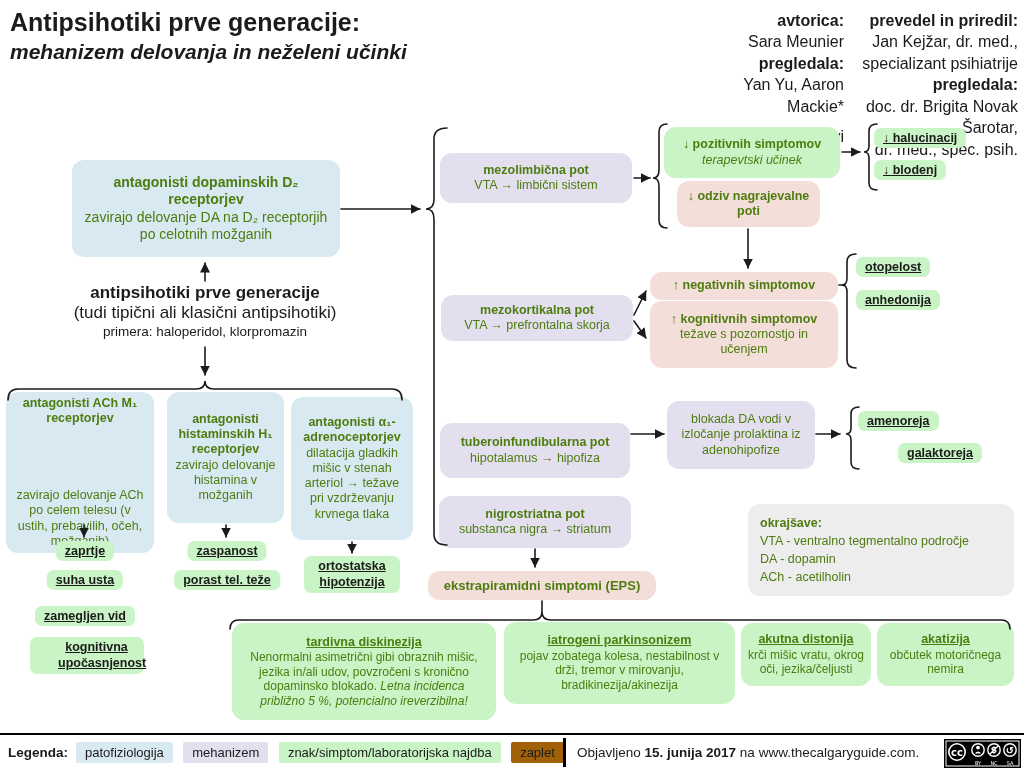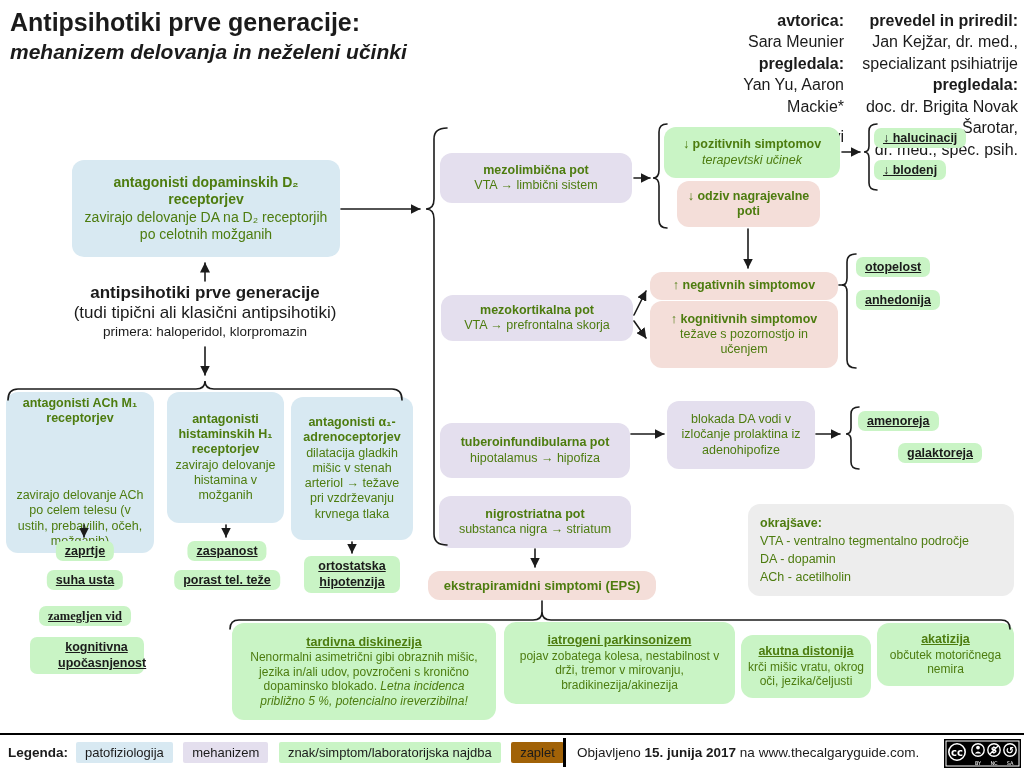--- a/index.html
+++ b/index.html
@@ -71,21 +71,21 @@
     <div class="bold">antagonisti histaminskih H₁ receptorjev</div>
     <div>zavirajo delovanje histamina v možganih</div>
   </div>
   <div class="box blue smallbox" style="left:291px;top:397px;width:122px;height:143px;">
     <div class="bold">antagonisti α₁-adrenoceptorjev</div>
     <div>dilatacija gladkih mišic v stenah arteriol → težave pri vzdrževanju krvnega tlaka</div>
   </div>
 
   <div class="chip" style="left:85px;top:541px;">zaprtje</div>
   <div class="chip" style="left:85px;top:570px;">suha usta</div>
-  <div class="chip" style="left:85px;top:606px;font-family:Liberation Serif, serif;">zamegljen vid</div>
+  <div class="chip" style="left:85px;top:606px;">zamegljen vid</div>
   <div class="chip wrap" style="left:87px;top:637px;width:114px;padding-left:28px;">kognitivna upočasnjenost</div>
 
   <div class="chip" style="left:227px;top:541px;">zaspanost</div>
   <div class="chip" style="left:227px;top:570px;">porast tel. teže</div>
 
   <div class="chip wrap" style="left:352px;top:556px;width:96px;">ortostatska hipotenzija</div>
 
   <div class="box lav pathbox" style="left:440px;top:153px;width:192px;height:50px;">
     <div class="bold">mezolimbična pot</div>
     <div>VTA → limbični sistem</div>
@@ -133,21 +133,21 @@
   </div>
 
   <div class="box green" style="left:232px;top:623px;width:264px;height:97px;font-size:12px;padding:4px 9px;">
     <div class="bold" style="text-decoration:underline;font-size:12.5px;">tardivna diskinezija</div>
     <div><span>Nenormalni asimetrični gibi obraznih mišic, jezika in/ali udov, povzročeni s kronično dopaminsko blokado.</span> <span class="ital">Letna incidenca približno 5 %, potencialno ireverzibilna!</span></div>
   </div>
   <div class="box green" style="left:504px;top:622px;width:231px;height:82px;font-size:12px;">
     <div class="bold" style="text-decoration:underline;font-size:12.5px;">iatrogeni parkinsonizem</div>
     <div>pojav zobatega kolesa, nestabilnost v drži, tremor v mirovanju, bradikinezija/akinezija</div>
   </div>
-  <div class="box green" style="left:741px;top:623px;width:130px;height:63px;font-size:12px;padding:4px 5px;margin-top:12px;">
+  <div class="box green" style="left:741px;top:623px;width:130px;height:63px;font-size:12px;padding:4px 5px;">
     <div class="bold" style="text-decoration:underline;font-size:12.5px;">akutna distonija</div>
     <div>krči mišic vratu, okrog oči, jezika/čeljusti</div>
   </div>
   <div class="box green" style="left:877px;top:623px;width:137px;height:63px;font-size:12px;">
     <div class="bold" style="text-decoration:underline;font-size:12.5px;">akatizija</div>
     <div>občutek motoričnega nemira</div>
   </div>
 
   <svg class="overlay" width="1024" height="768" viewBox="0 0 1024 768">
     <defs>

